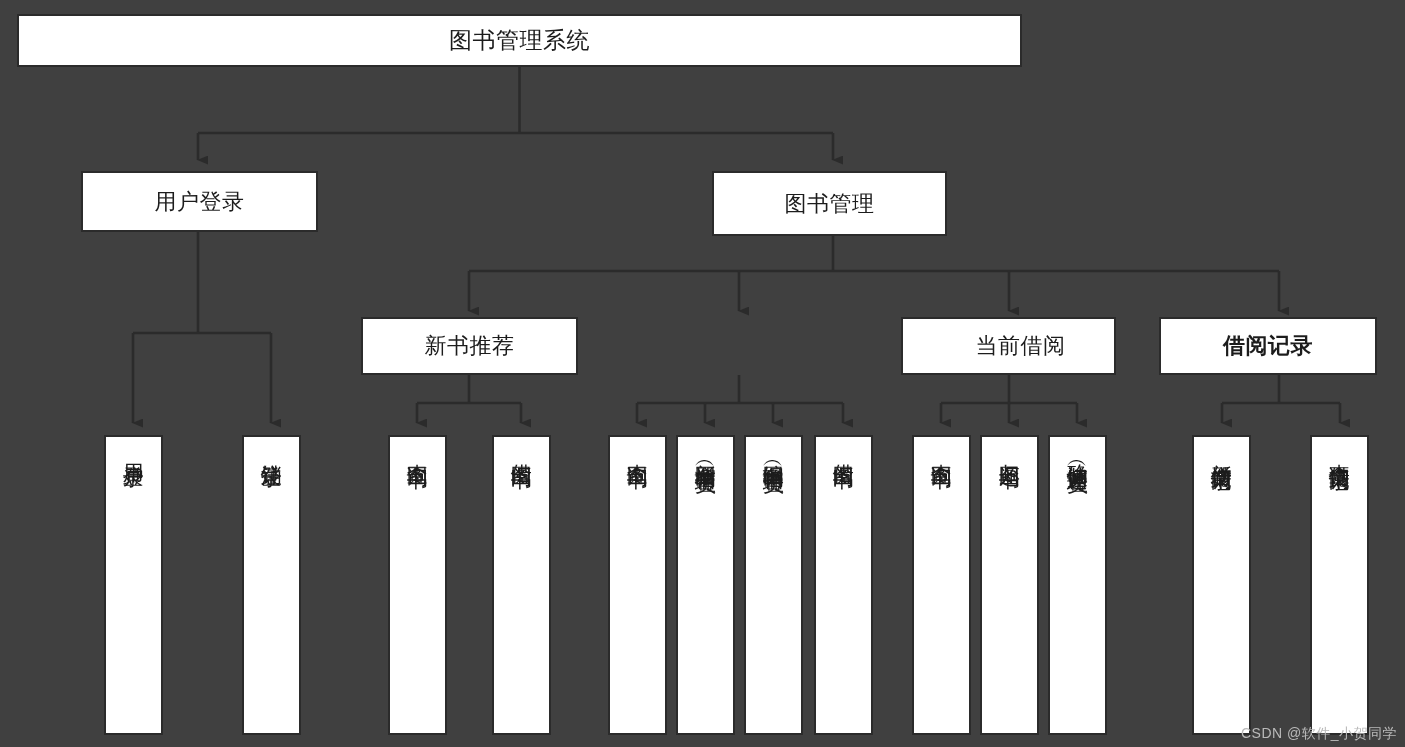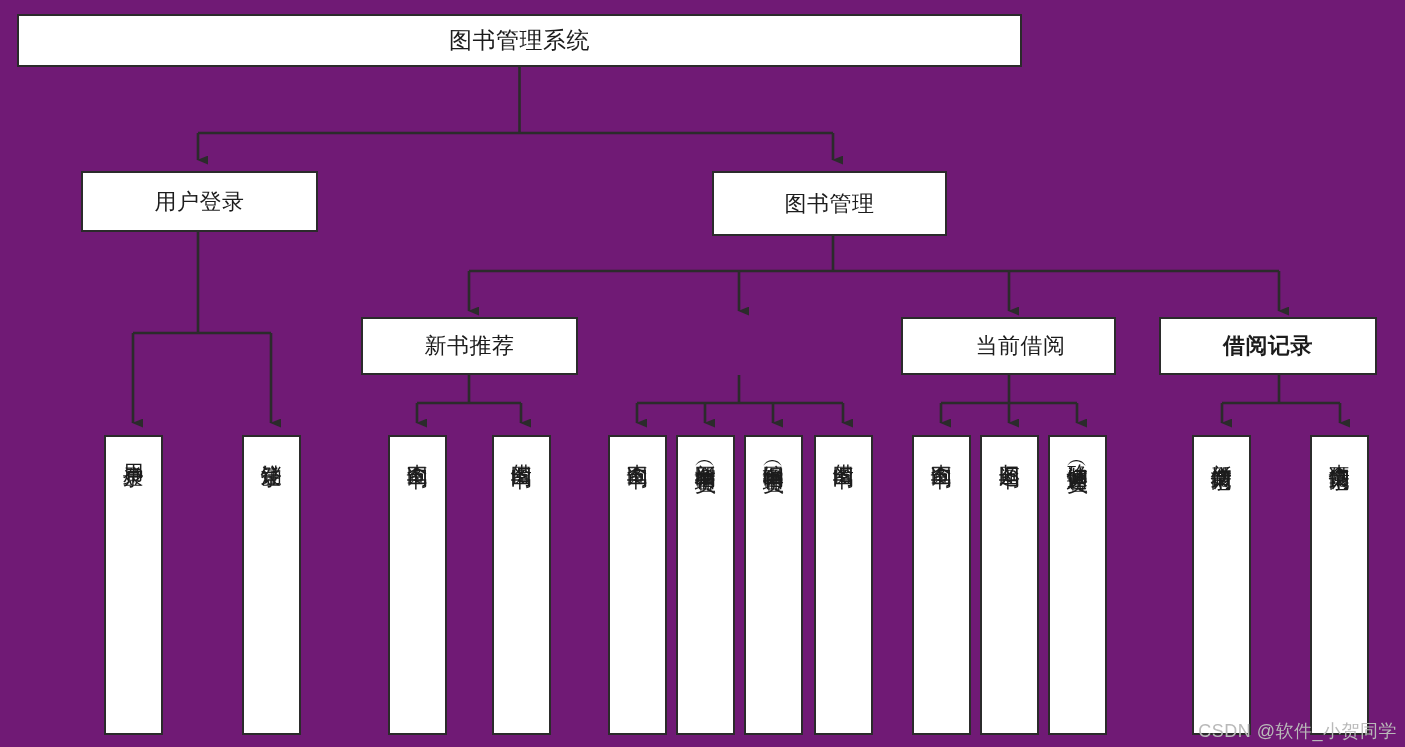--- a/index.html
+++ b/index.html
@@ -7,21 +7,21 @@
     padding: 0;
     background: #ffffff;
   }
   body {
     font-family: "Liberation Sans", "DejaVu Sans", sans-serif;
   }
   #canvas {
     position: relative;
     width: 1405px;
     height: 747px;
-    background: #701a75;
+    background: #404040;
     overflow: hidden;
   }
   #edges {
     position: absolute;
     left: 0;
     top: 0;
     width: 1405px;
     height: 747px;
     pointer-events: none;
   }
@@ -60,21 +60,21 @@
     text-orientation: upright;
     font-size: 21px;
     line-height: 1.12;
     letter-spacing: 1.5px;
     white-space: nowrap;
   }
   .watermark {
     position: absolute;
     right: 8px;
     bottom: 4px;
-    font-size: 18px;
+    font-size: 14px;
     color: #b9b9b9;
     white-space: nowrap;
     z-index: 3;
     letter-spacing: 0.5px;
   }
 </style>
 </head>
 <body>
 
 <div id="canvas">

